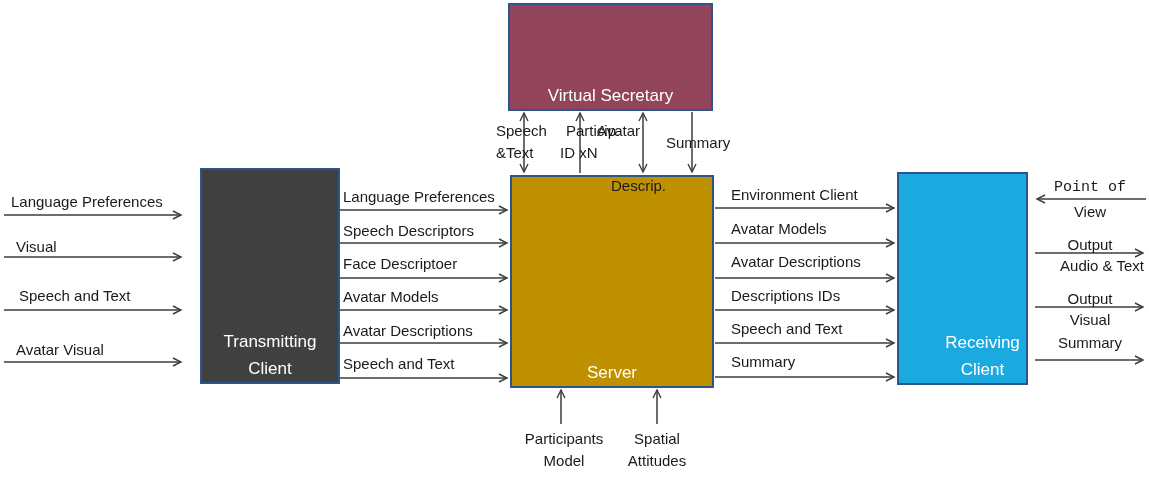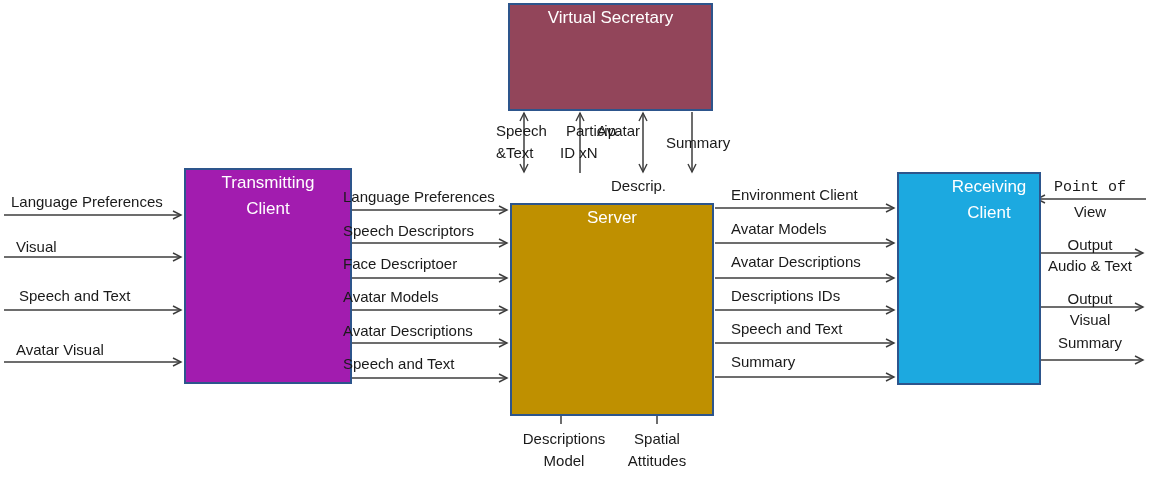--- a/index.html
+++ b/index.html
@@ -10,31 +10,31 @@
     background: #ffffff;
     font-family: "Liberation Sans", sans-serif;
     overflow: hidden;
   }
   .arrows { position: absolute; left: 0; top: 0; }
   .box {
     position: absolute;
     box-sizing: border-box;
     border: 2px solid #2D558C;
     display: flex;
-    align-items: flex-start;
+    align-items: flex-end;
     justify-content: center;
     text-align: center;
     color: #ffffff;
     font-size: 17px;
     line-height: 1.55;
   }
   .box-vs { left: 508px; top: 3px;   width: 205px; height: 108px; background: #92455A; }
-  .box-tc { left: 184px; top: 168px; width: 168px; height: 216px; background: #a21caf; }
-  .box-sv { left: 510px; top: 175px; width: 204px; height: 213px; background: #BF9000; margin-top: 28px; }
-  .box-rc { left: 897px; top: 172px; width: 144px; height: 213px; background: #1CA9E0; padding-left: 40px; }
+  .box-tc { left: 200px; top: 168px; width: 140px; height: 216px; background: #404040; }
+  .box-sv { left: 510px; top: 175px; width: 204px; height: 213px; background: #BF9000; }
+  .box-rc { left: 897px; top: 172px; width: 131px; height: 213px; background: #1CA9E0; padding-left: 40px; }
   .box-tc .t { max-width: 112px; }
   .box-rc .t { max-width: 96px; }
   .lbl {
     position: absolute;
     font-size: 15px;
     line-height: 17px;
     color: #1A1A1A;
     white-space: nowrap;
   }
   .ctr { text-align: center; }
@@ -119,26 +119,26 @@
   <div class="lbl" style="left:731px; top:353px;">Summary</div>
 
   <div class="lbl" style="left:496px; top:122px;">Speech</div>
   <div class="lbl" style="left:496px; top:144px;">&amp;Text</div>
   <div class="lbl" style="left:566px; top:122px;">Particip.</div>
   <div class="lbl" style="left:560px; top:144px;">ID xN</div>
   <div class="lbl" style="left:597px; top:122px;">Avatar</div>
   <div class="lbl" style="left:611px; top:144px;margin-top:33px;">Descrip.</div>
   <div class="lbl" style="left:666px; top:134px;">Summary</div>
 
-  <div class="lbl ctr" style="left:514px; top:430px; width:100px;">Descriptions</div>
+  <div class="lbl ctr" style="left:514px; top:430px; width:100px;">Participants</div>
   <div class="lbl ctr" style="left:514px; top:452px; width:100px;text-align:center;">Model</div>
   <div class="lbl ctr" style="left:607px; top:430px; width:100px;">Spatial</div>
   <div class="lbl ctr" style="left:607px; top:452px; width:100px;">Attitudes</div>
 
   <div class="lbl ctr" style="left:1036px; top:179px; width:108px;font-family:Liberation Mono, monospace;">Point of</div>
   <div class="lbl ctr" style="left:1036px; top:203px; width:108px;">View</div>
   <div class="lbl ctr" style="left:1036px; top:236px; width:108px;">Output</div>
-  <div class="lbl ctr" style="left:1036px; top:257px; width:108px;">Audio &amp; Text</div>
+  <div class="lbl ctr" style="left:1036px; top:257px; width:108px;text-align:right;">Audio &amp; Text</div>
   <div class="lbl ctr" style="left:1036px; top:290px; width:108px;">Output</div>
   <div class="lbl ctr" style="left:1036px; top:311px; width:108px;">Visual</div>
   <div class="lbl ctr" style="left:1036px; top:334px; width:108px;">Summary</div>
 
 </div>
 
 </body></html>

